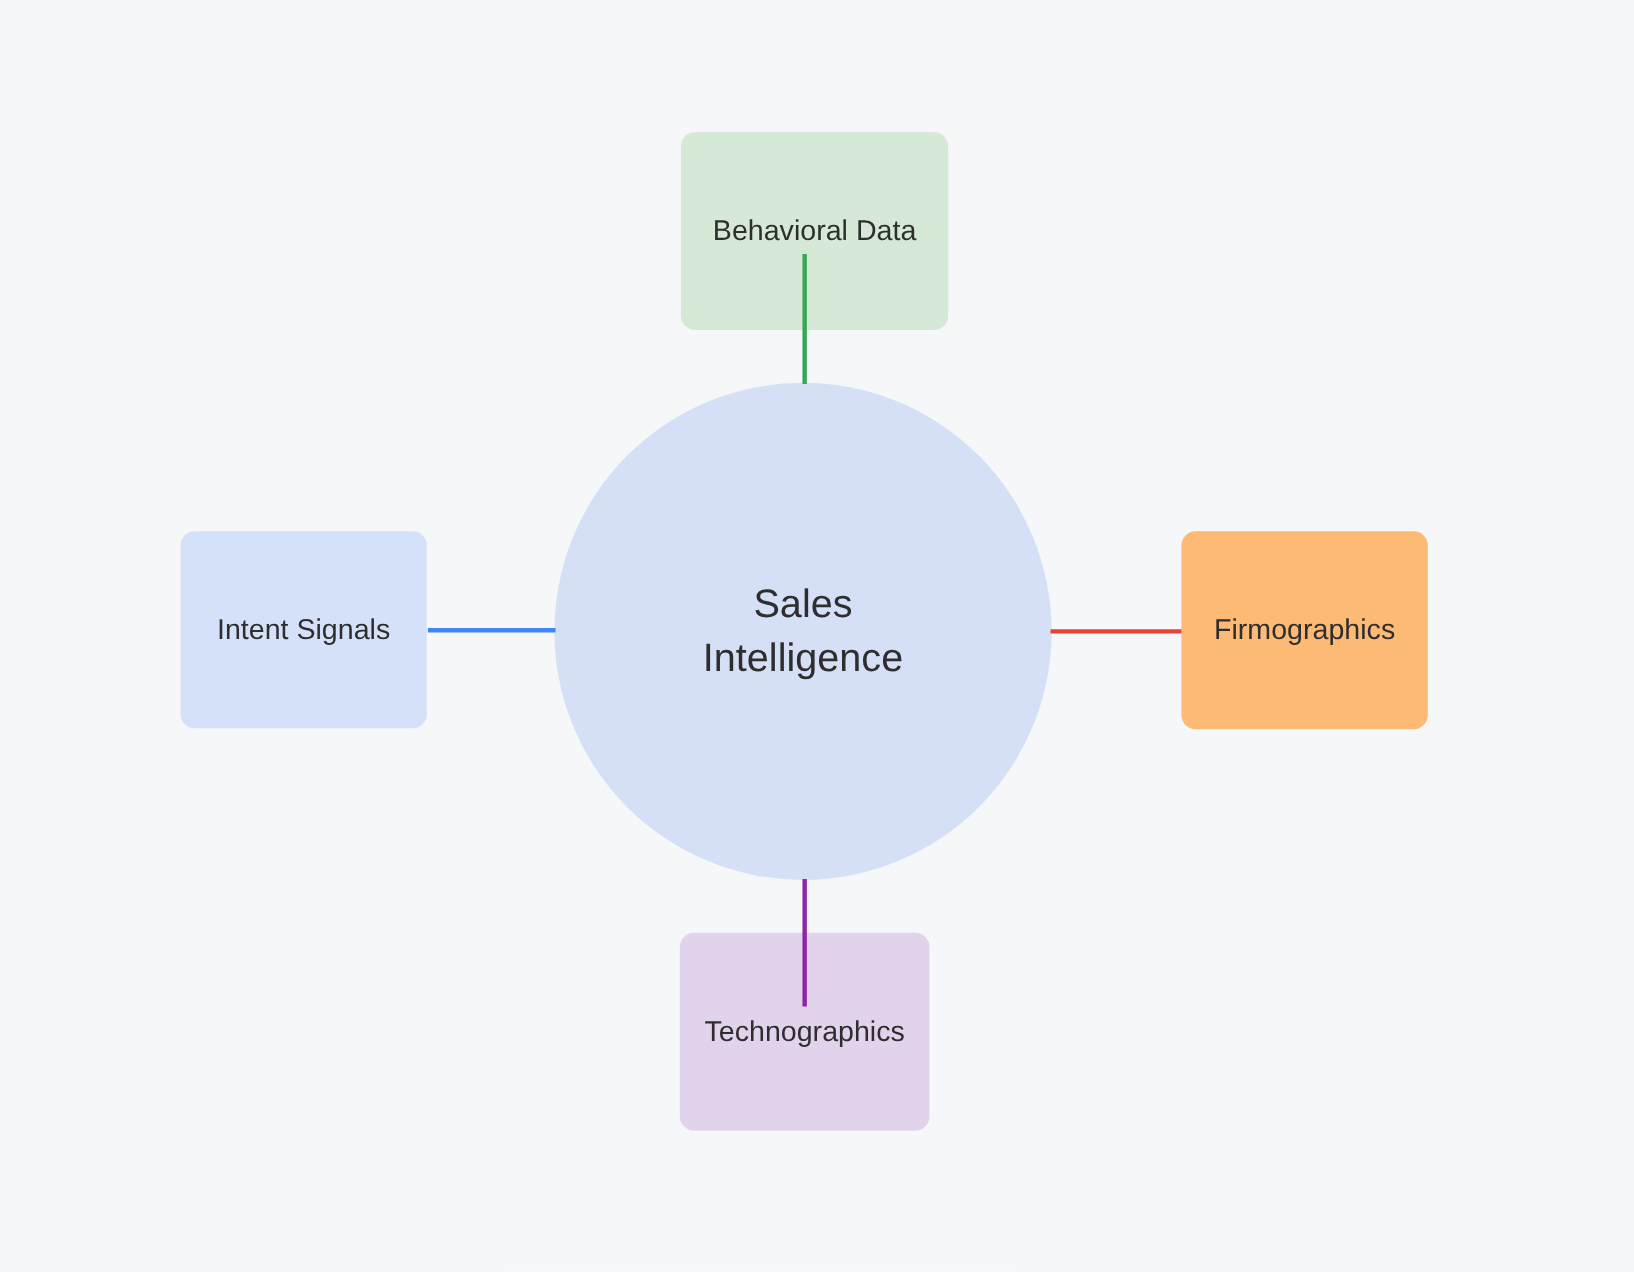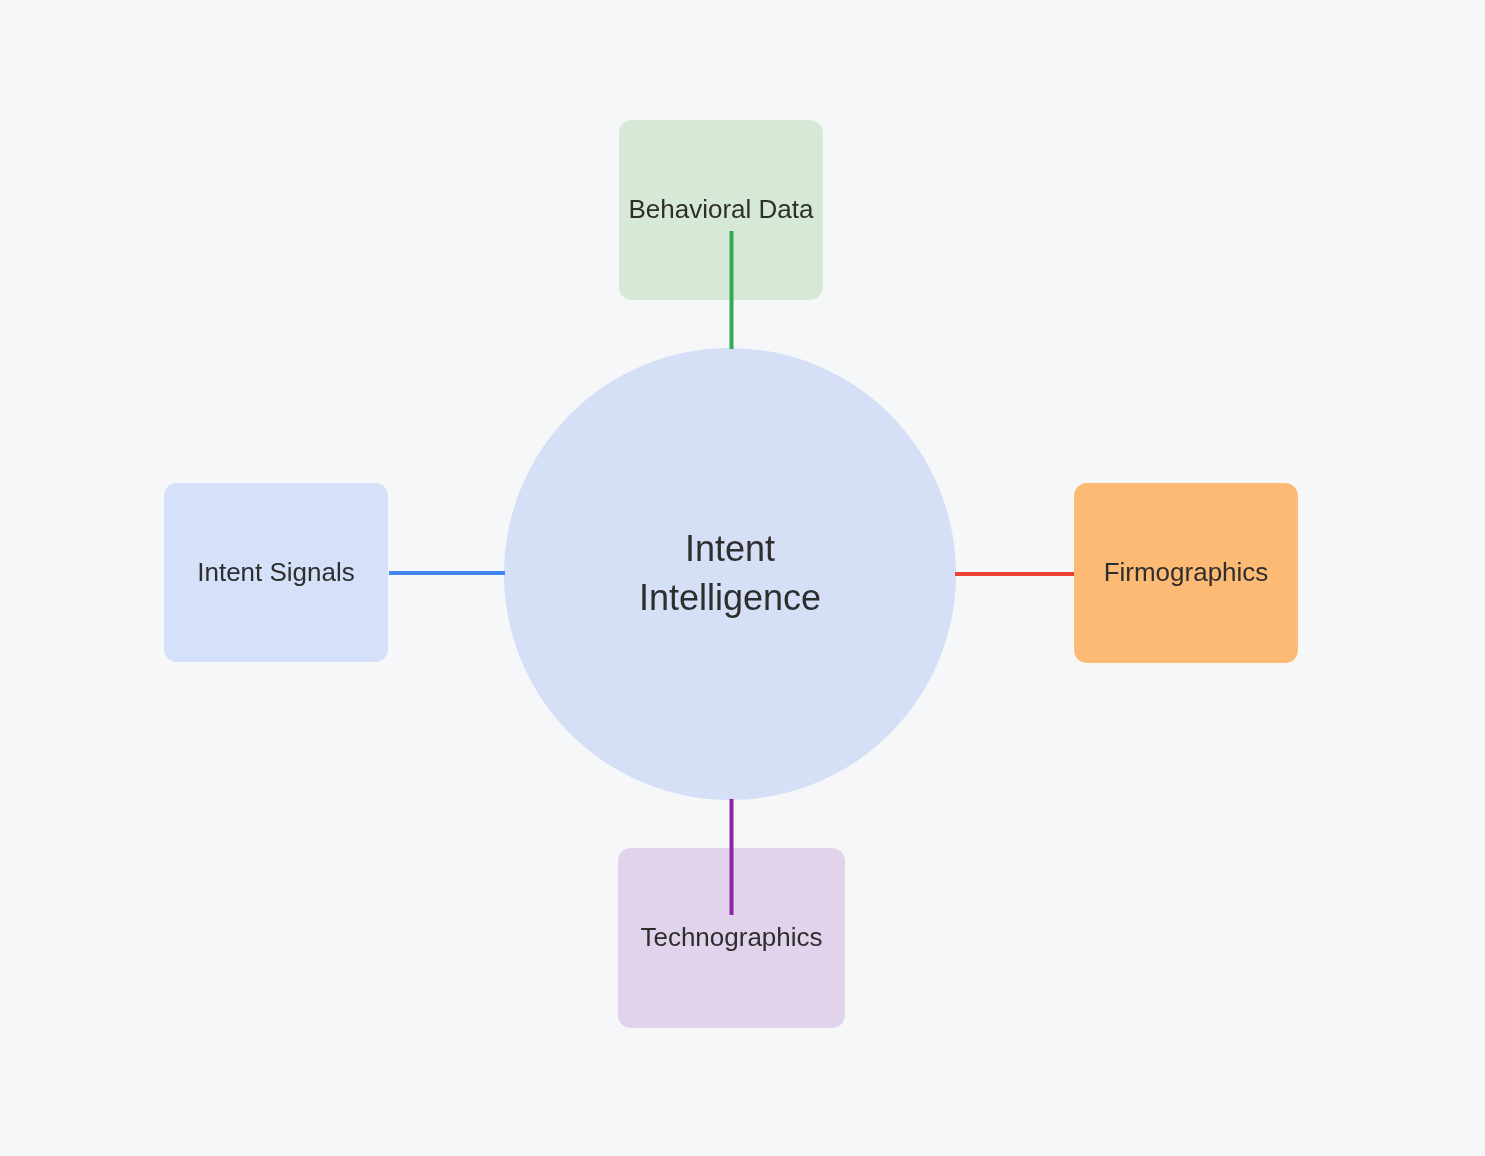--- a/index.html
+++ b/index.html
@@ -38,41 +38,41 @@
   .center-label {
     font-size: 36px;
     color: #2e2e2e;
     line-height: 1.35;
     white-space: pre-line;
     text-align: center;
   }
   .box {
     border-radius: 13px;
   }
-  .box-behavioral   { left: 619px;  top: 120px; width: 204px; height: 180px; }
+  .box-behavioral   { left: 619px;  top: 120px; width: 243px; height: 180px; }
   .box-intent       { left: 164px;  top: 483px; width: 224px; height: 179px; }
   .box-firmographics{ left: 1074px; top: 483px; width: 224px; height: 180px; }
   .box-technographics{ left: 618px; top: 848px; width: 227px; height: 180px; }
   .connector-layer {
     position: absolute;
     left: 0;
     top: 0;
     width: 1485px;
     height: 1156px;
     z-index: 2;
     pointer-events: none;
   }
 </style>
 </head>
 <body>
 
 <div class="canvas" style="background: rgb(246, 247, 249);">
 
   <div class="node center-node" style="background: rgb(213, 224, 247);">
-    <div class="center-label">Intent
+    <div class="center-label">Sales
 Intelligence</div>
   </div>
 
   <div class="node box box-behavioral" style="background: rgb(214, 232, 214);">
     <div class="node-label">Behavioral Data</div>
   </div>
 
   <div class="node box box-intent" style="background: rgb(213, 225, 248);">
     <div class="node-label">Intent Signals</div>
   </div>

